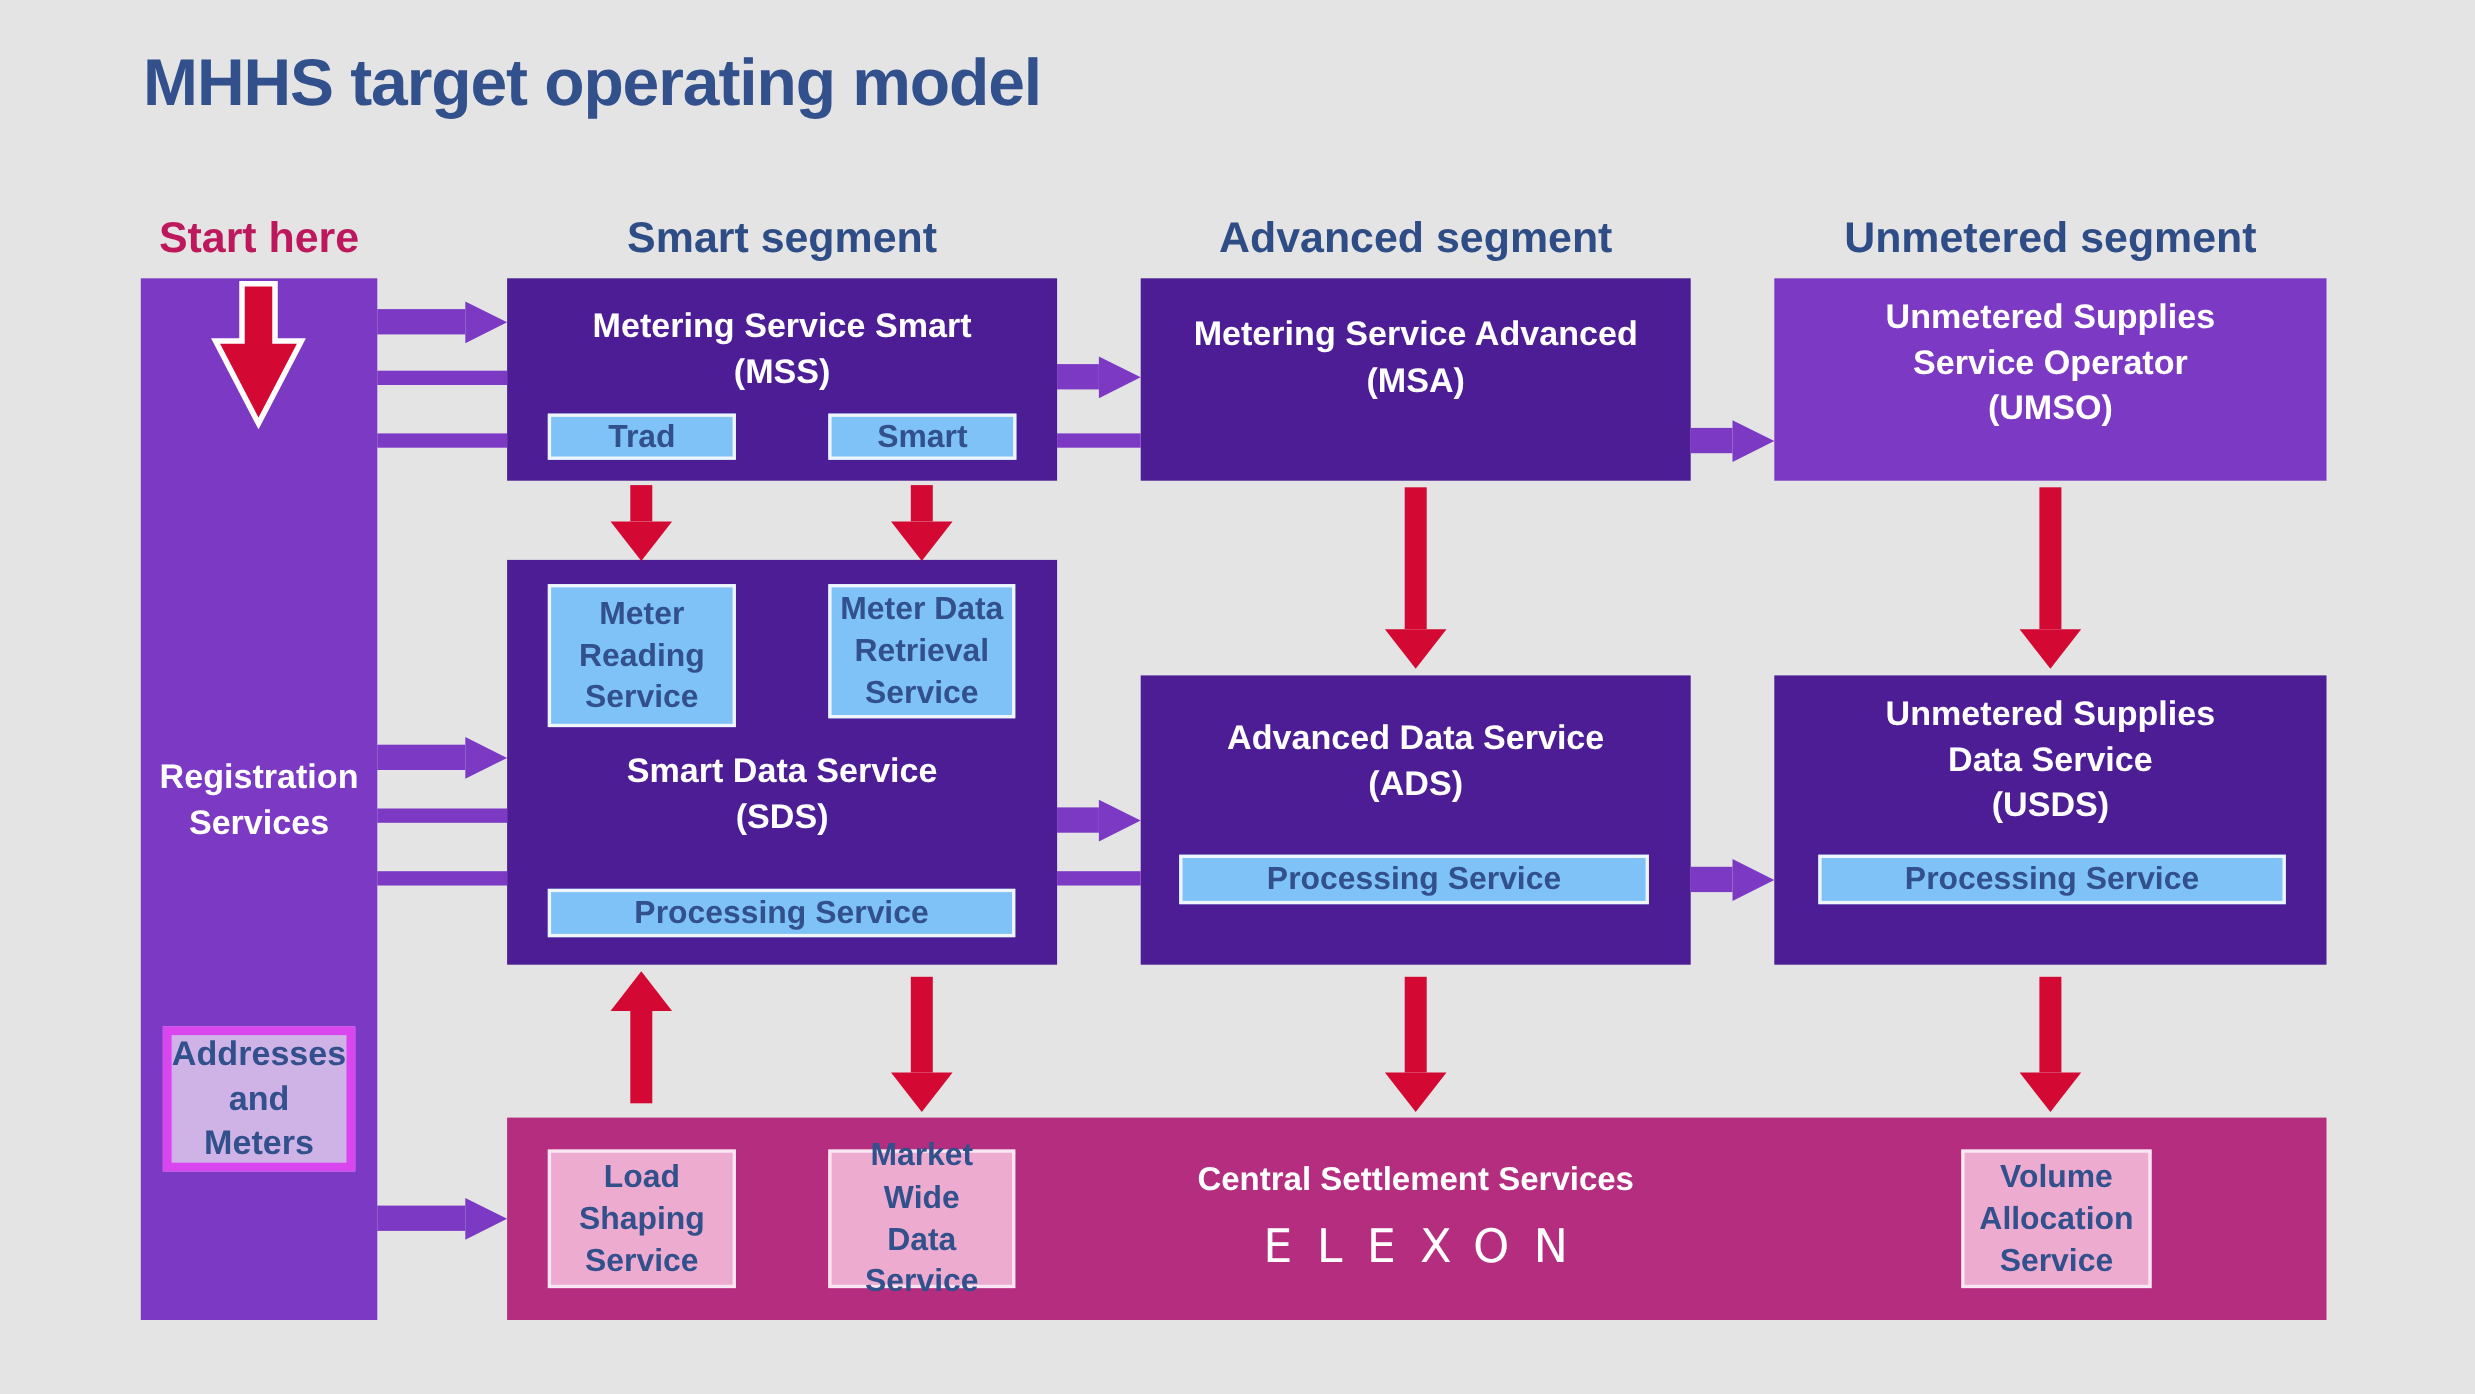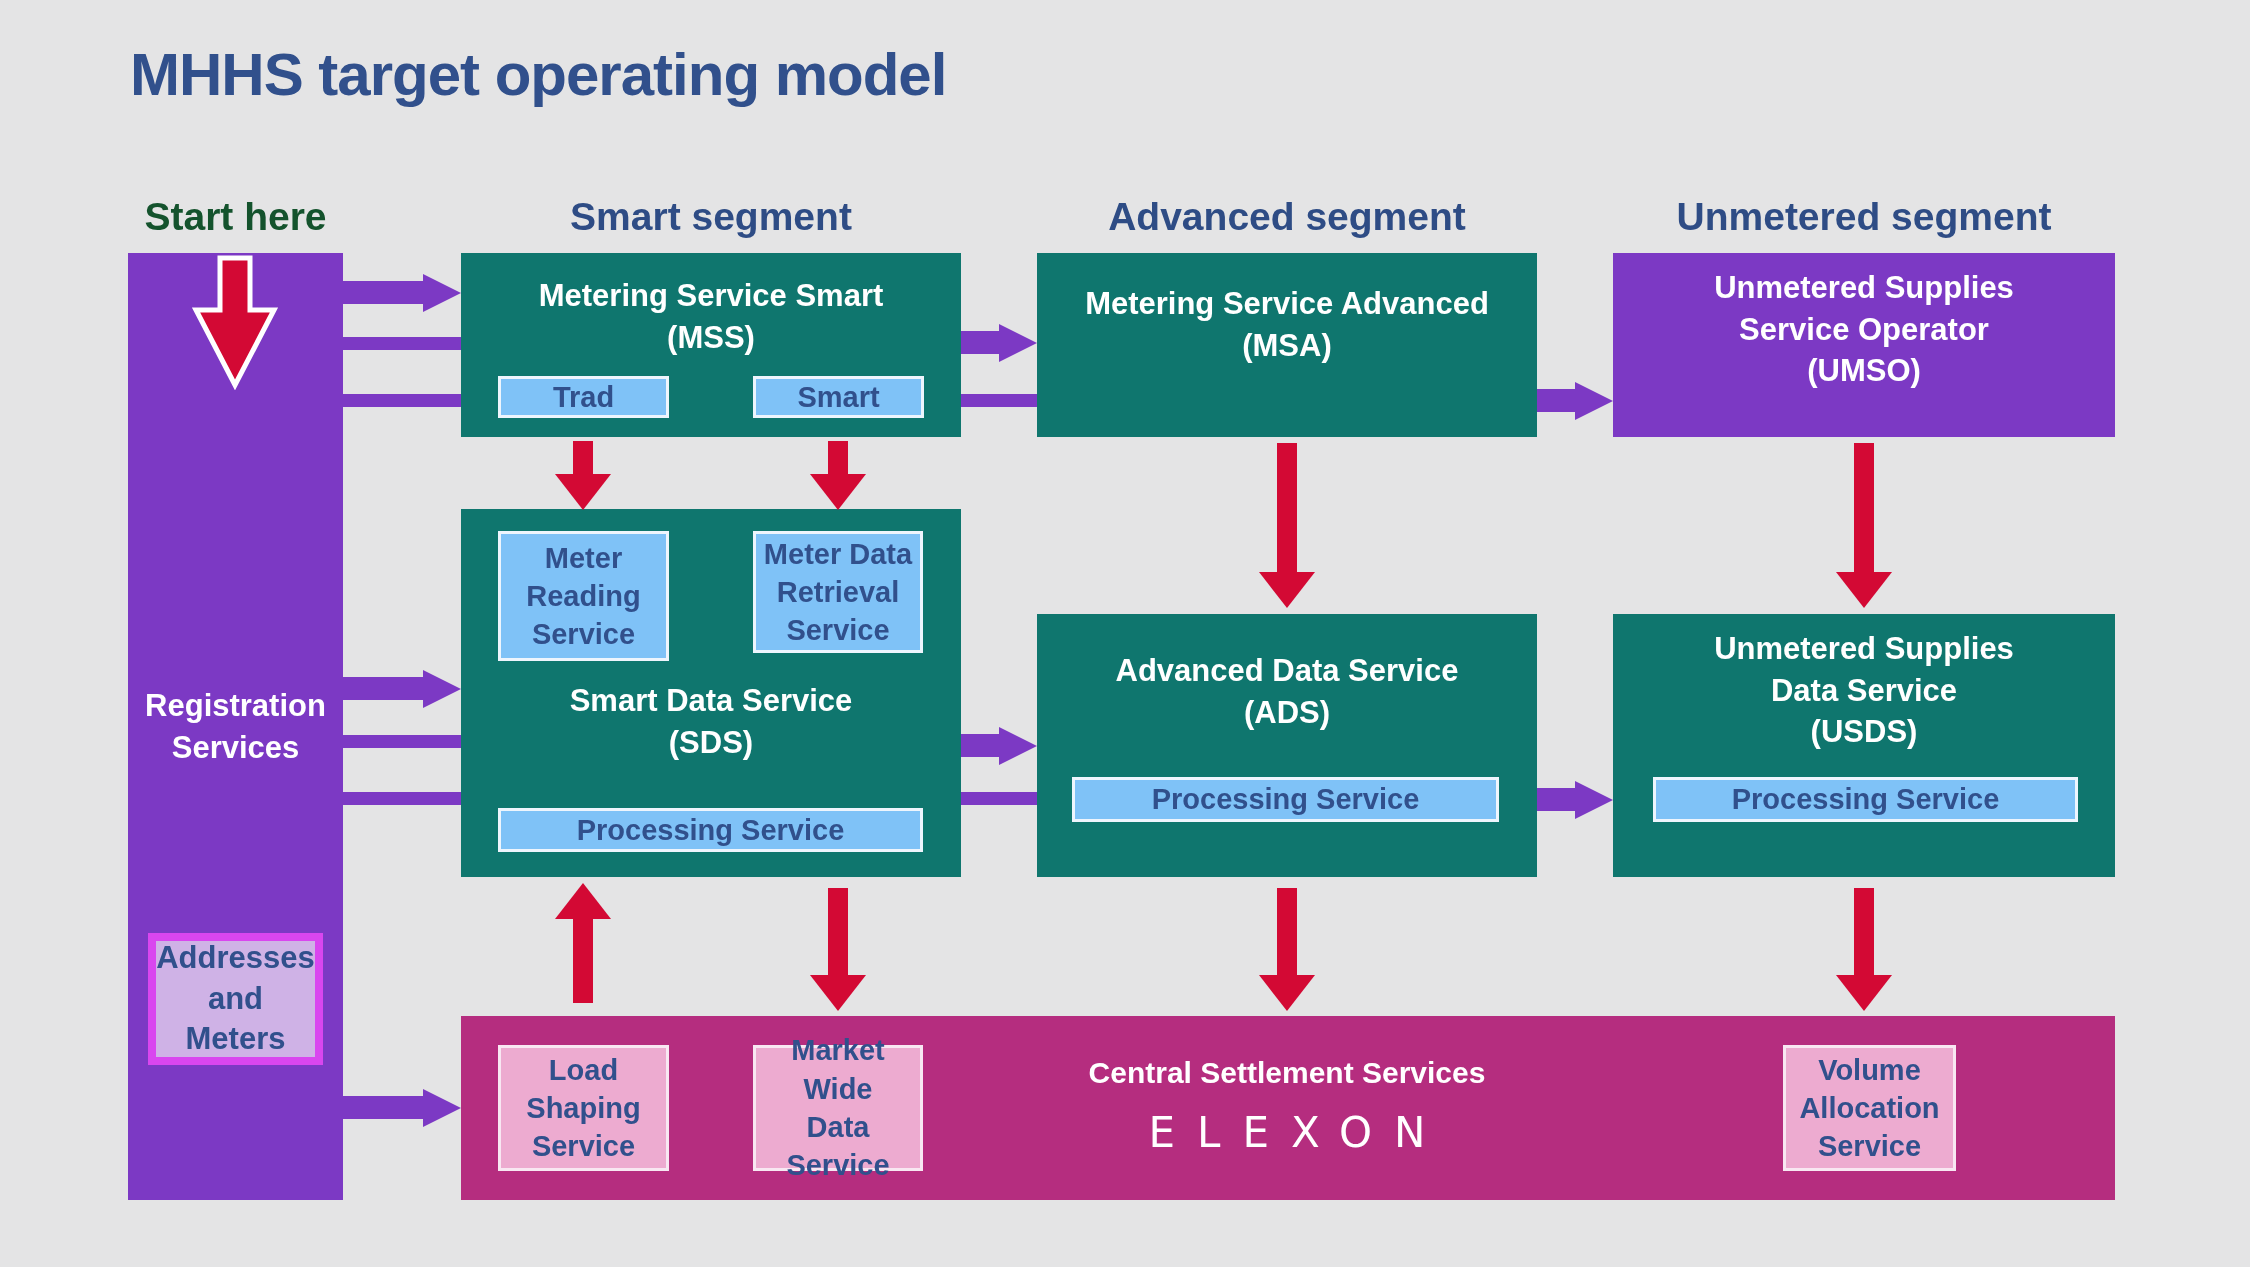--- a/index.html
+++ b/index.html
@@ -3,25 +3,25 @@
 <meta charset="utf-8">
 <style>
   html,body{margin:0;padding:0;background:#e4e4e5;}
   .canvas{position:relative;width:2250px;height:1267px;background:#e4e4e5;overflow:hidden;
           font-family:"Liberation Sans","DejaVu Sans",sans-serif;}
   .abs{position:absolute;box-sizing:border-box;}
   .title{position:absolute;left:130px;top:40px;margin:0;font-size:60px;font-weight:700;
          letter-spacing:-1px;color:#31508c;}
   .hdr{position:absolute;top:192px;height:50px;font-size:39px;font-weight:700;color:#2e4c85;
        text-align:center;line-height:50px;}
-  .hdr.red{color:#14532d;}
+  .hdr.red{color:#be185d;}
   .lbl{white-space:pre-line;text-align:center;}
   
   .bigbox{position:absolute;box-sizing:border-box;}
-  .blue{background:#0f766e;text-decoration:underline;}
+  .blue{background:#4c1d95;text-decoration:underline;}
   .purplebox{background:#7c39c4;}
   .magenta{background:#b52d7f;}
   .boxlabel{position:absolute;left:0;width:100%;color:#ffffff;font-weight:700;font-size:31px;
             line-height:1.34;text-align:center;white-space:pre-line;}
   
   .chip{position:absolute;box-sizing:border-box;display:flex;align-items:center;justify-content:center;
         font-weight:700;font-size:29px;line-height:1.32;color:#31508c;}
   .bluechip{background:#7fc2f7;border:3px solid #eef5fd;}
   .pinkchip{background:#edabd0;border:3px solid #f8e7f2;}
   .lavchip{background:#cfb2e6;border:8px solid #d946ef;font-size:31px;}

